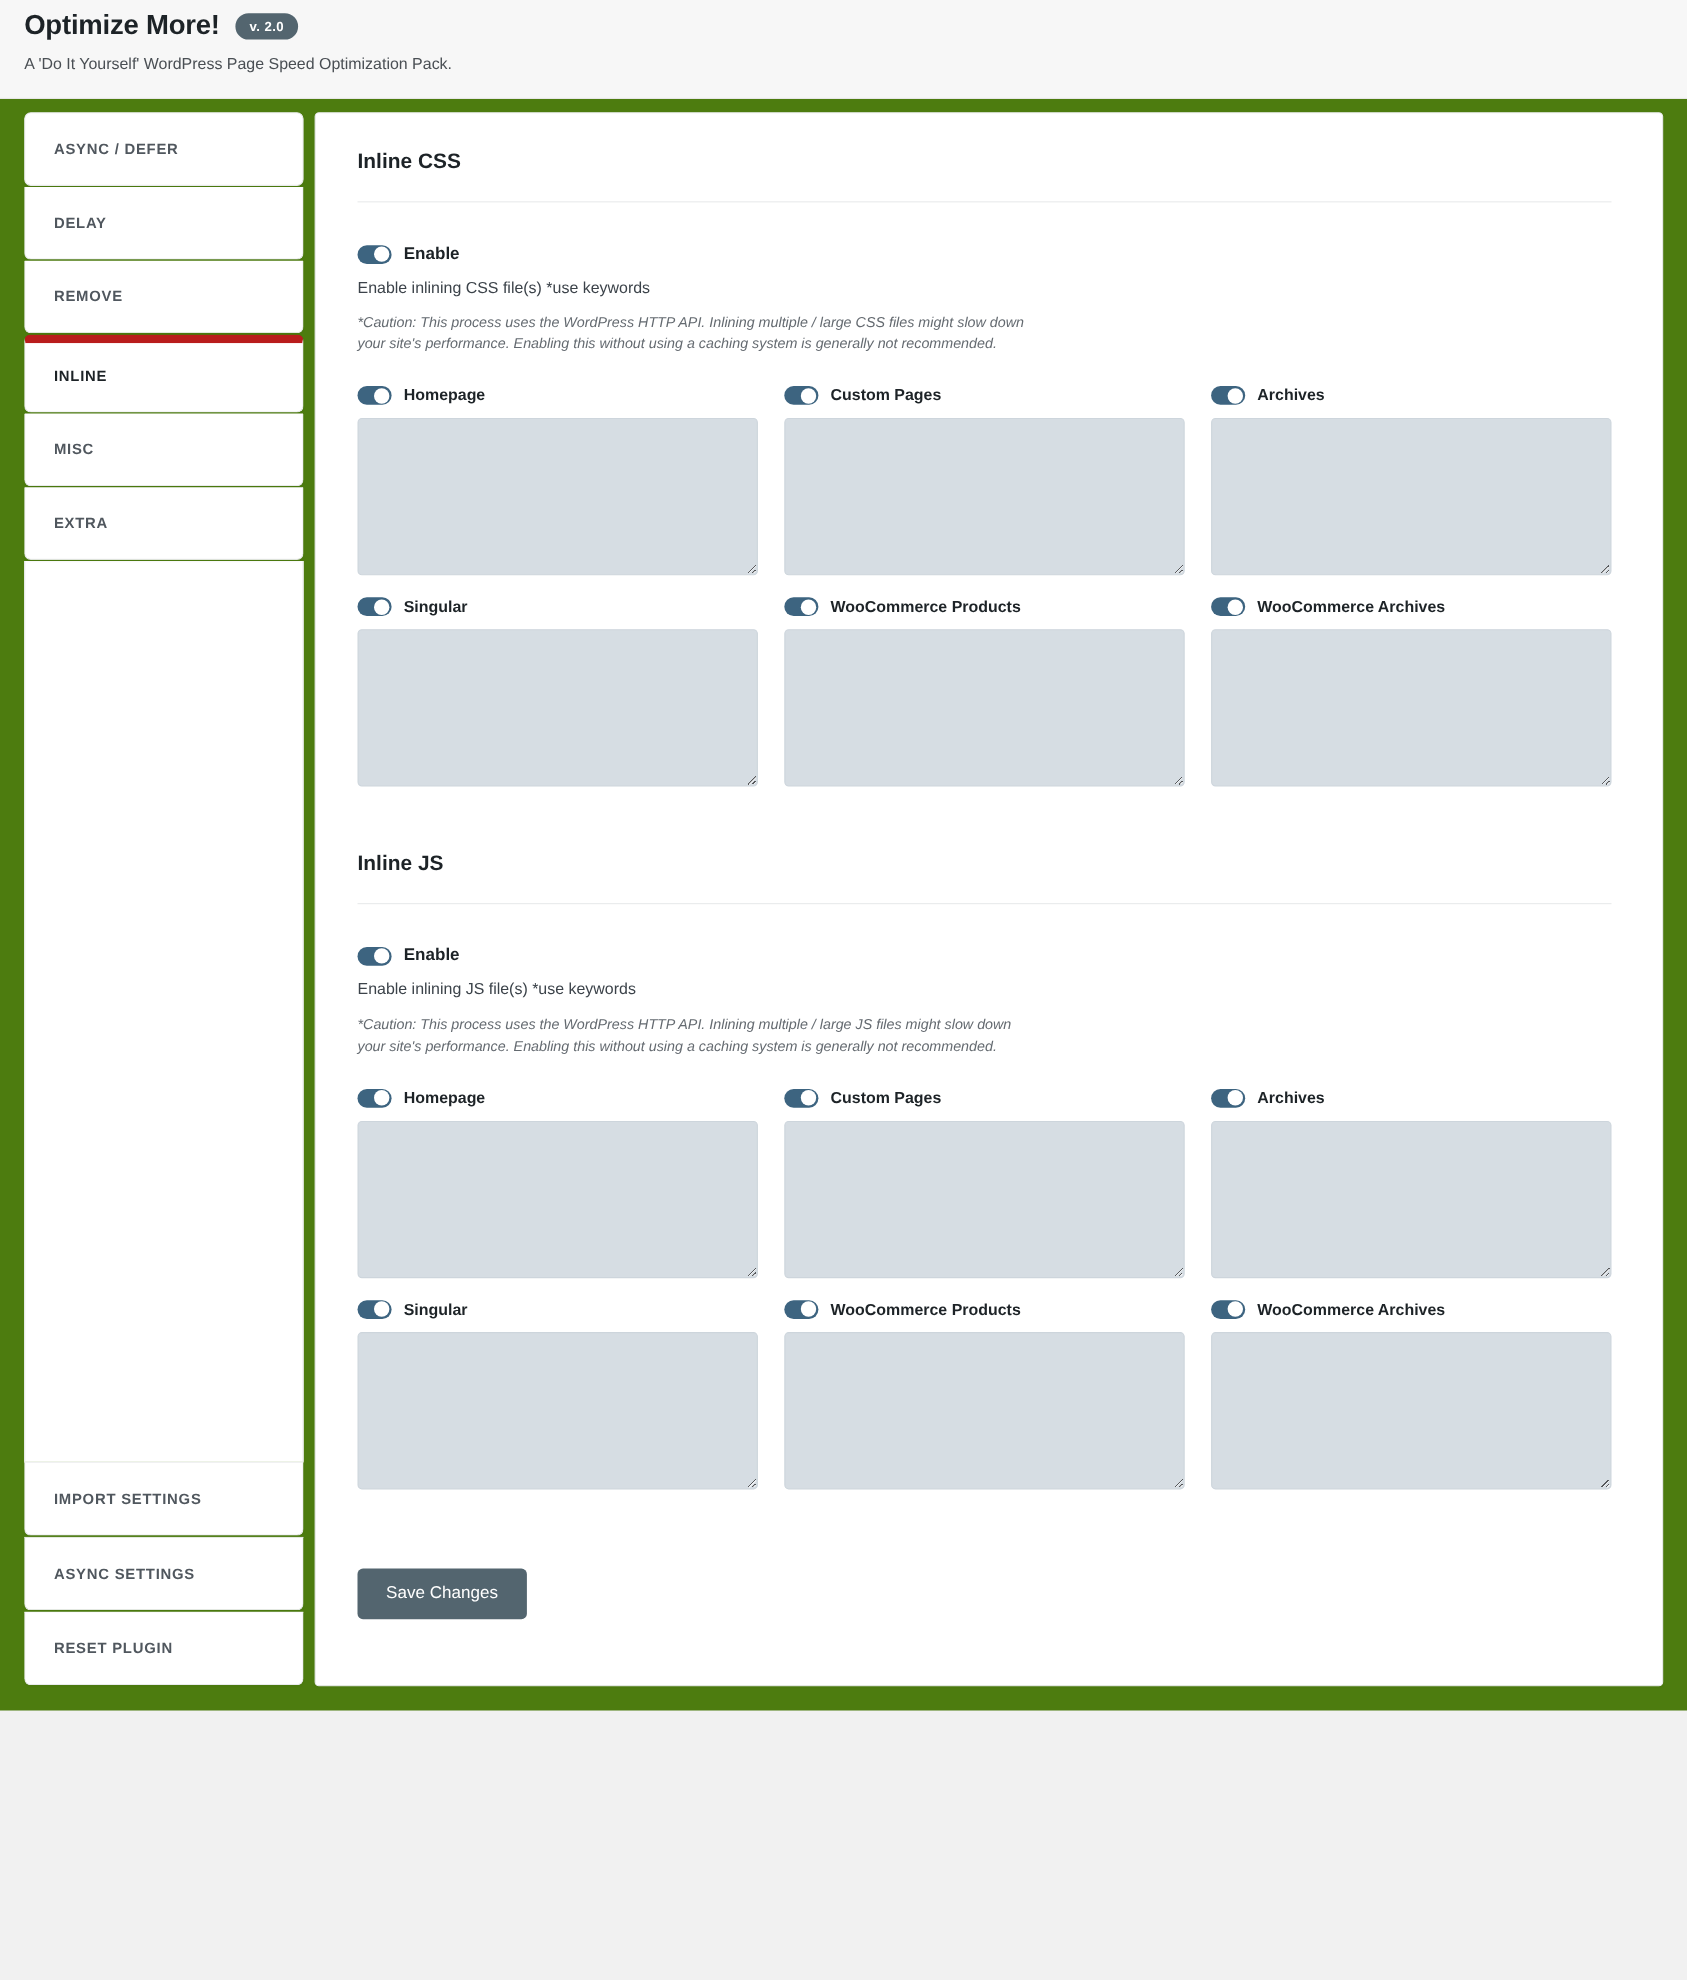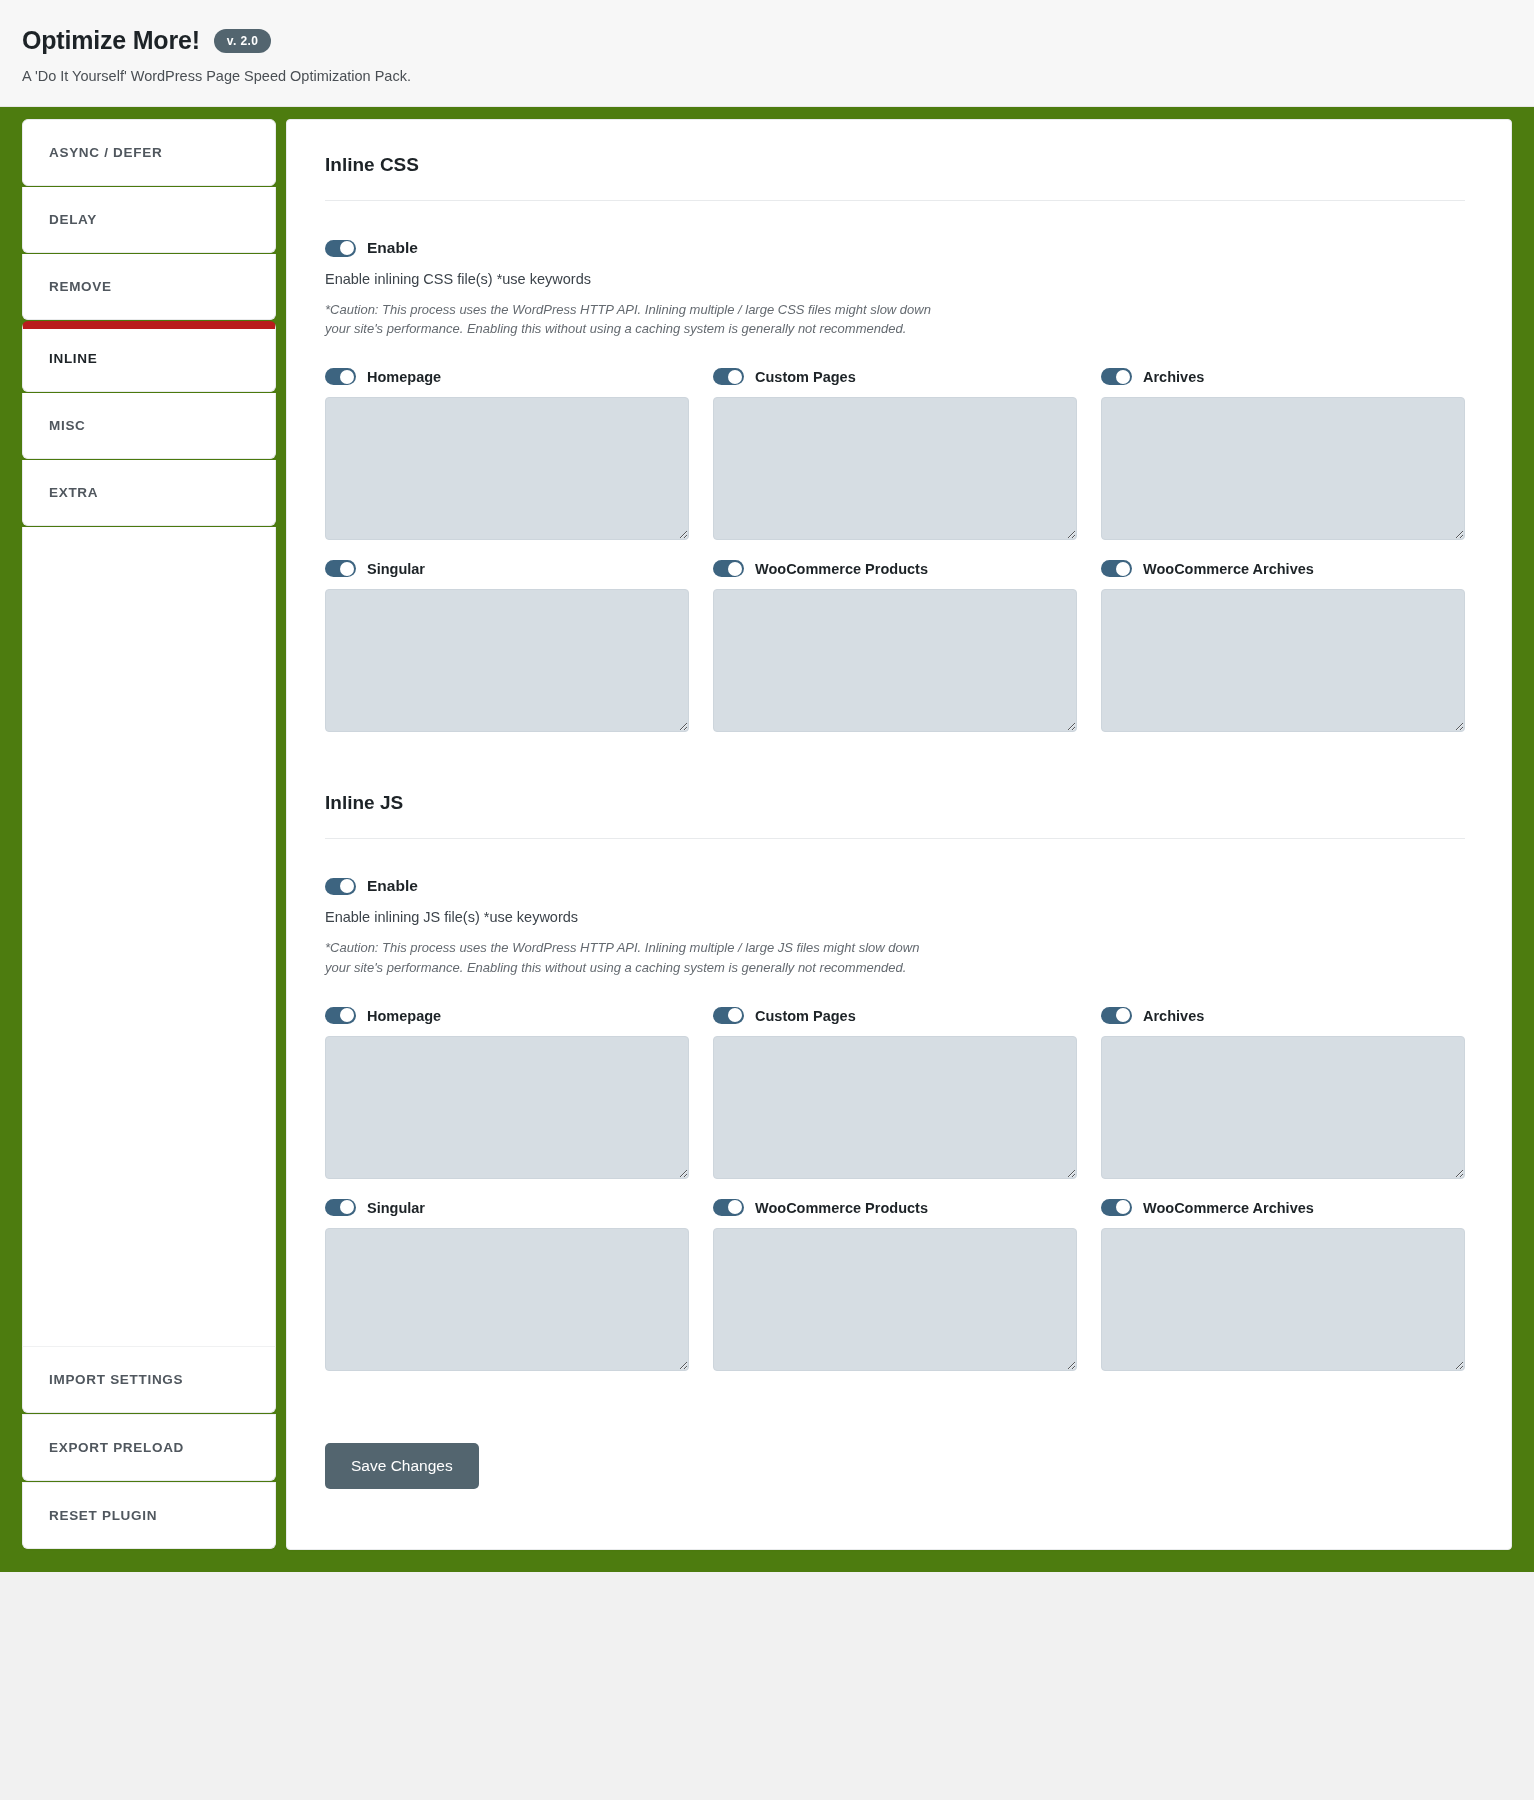--- a/index.html
+++ b/index.html
@@ -11,21 +11,21 @@
   }
   .page {
     width: 1534px;
     min-height: 1800px;
     background: #f1f1f1;
     position: relative;
   }
 
   
   .app-header {
-    padding: 26px 0 22px 22px;
+    padding: 9px 0 22px 22px;
     background: #f7f7f7;
     border-bottom: 1px solid #e7e7e7;
   }
   .title-row {
     display: flex;
     align-items: center;
     gap: 14px;
   }
   .app-title {
     font-size: 25px;
@@ -242,21 +242,21 @@
           <div class="nav-item first">ASYNC / DEFER</div>
           <div class="nav-item">DELAY</div>
           <div class="nav-item">REMOVE</div>
           <div class="nav-item active">INLINE</div>
           <div class="nav-item">MISC</div>
           <div class="nav-item">EXTRA</div>
         </div>
       <div class="sidebar-spacer"></div>
       <div class="nav-bottom" id="nav-bottom">
           <div class="nav-item">IMPORT SETTINGS</div>
-          <div class="nav-item">EXPORT PRELOAD</div>
+          <div class="nav-item">ASYNC SETTINGS</div>
           <div class="nav-item lastone">RESET PLUGIN</div>
         </div>
     </div>
 
     <div class="main-panel">
       <div id="sections">
           <div class="section-block">
             <div class="section-title">Inline CSS</div>
             <div class="enable-row">
               <span class="toggle">

